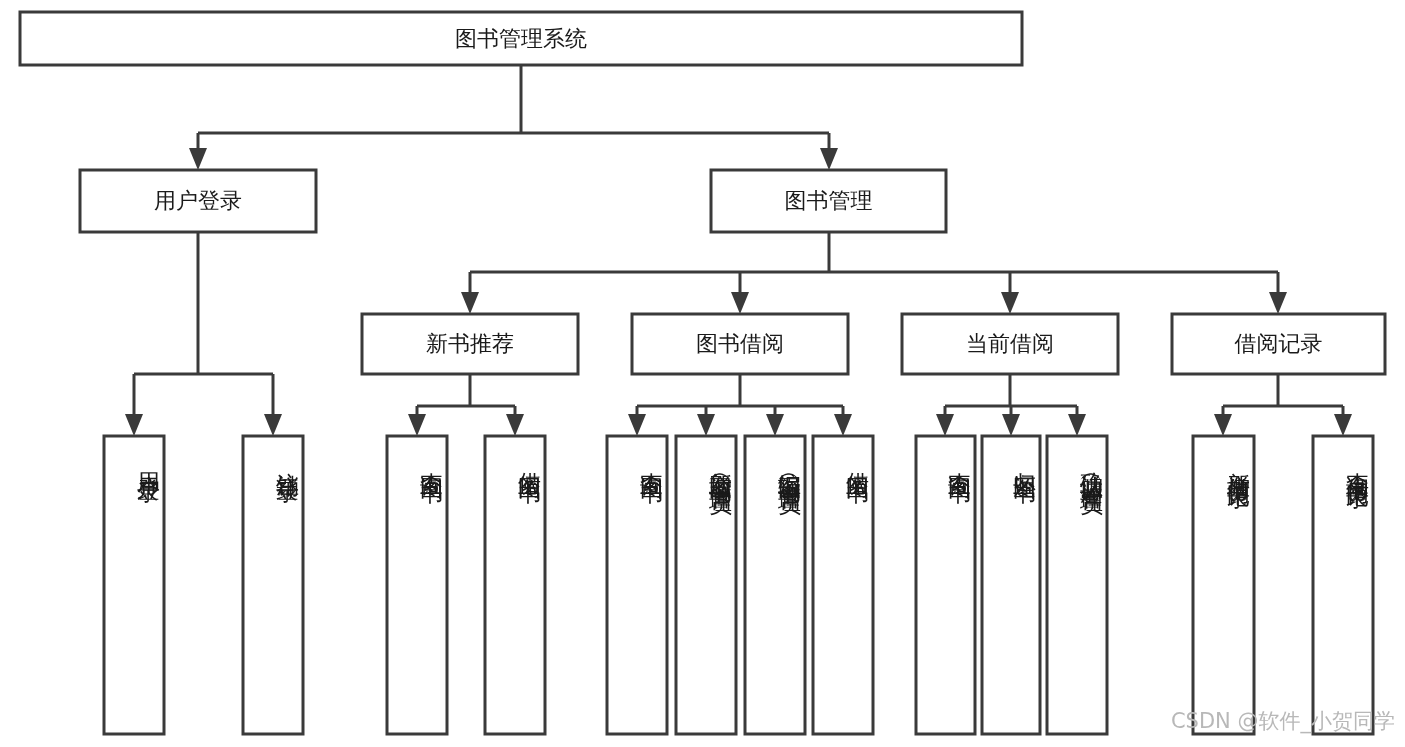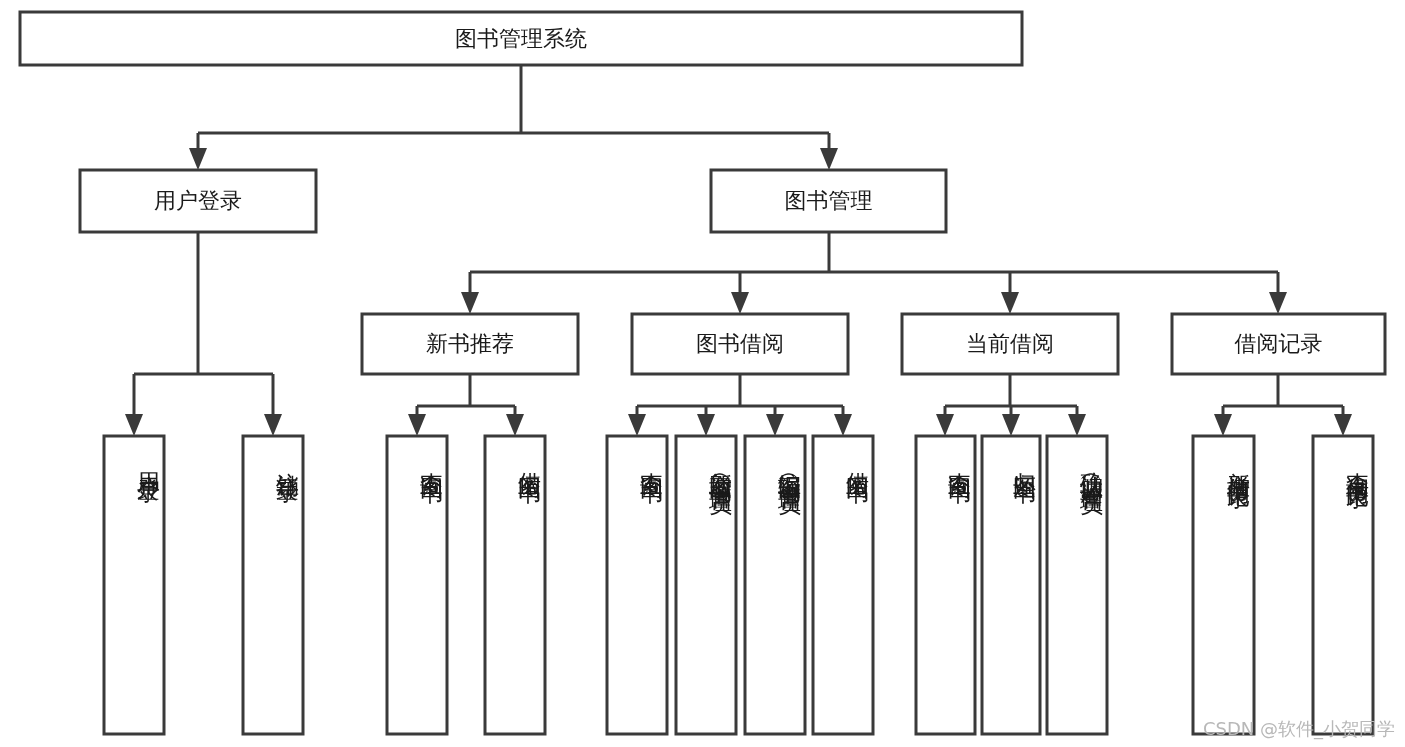--- a/index.html
+++ b/index.html
@@ -51,23 +51,23 @@
     line-height: 1.0;
     color: #1a1a1a;
     letter-spacing: 3px;
     white-space: nowrap;
     text-align: start;
     pointer-events: none;
   }
   .watermark {
     position: absolute;
     right: 10px;
-    bottom: 6px;
+    bottom: 12px;
     font-family: "DejaVu Sans", "Liberation Sans", sans-serif;
-    font-size: 18px;
+    font-size: 21px;
     color: #b8b8b8;
     white-space: nowrap;
   }
 </style>
 </head>
 <body>
 
 <svg id="diagram" viewBox="0 0 1405 747" width="1405" height="747" xmlns="http://www.w3.org/2000/svg">
   <g id="connectors-layer">
       <path d="M521 65 L521 133" class="connector"></path>

